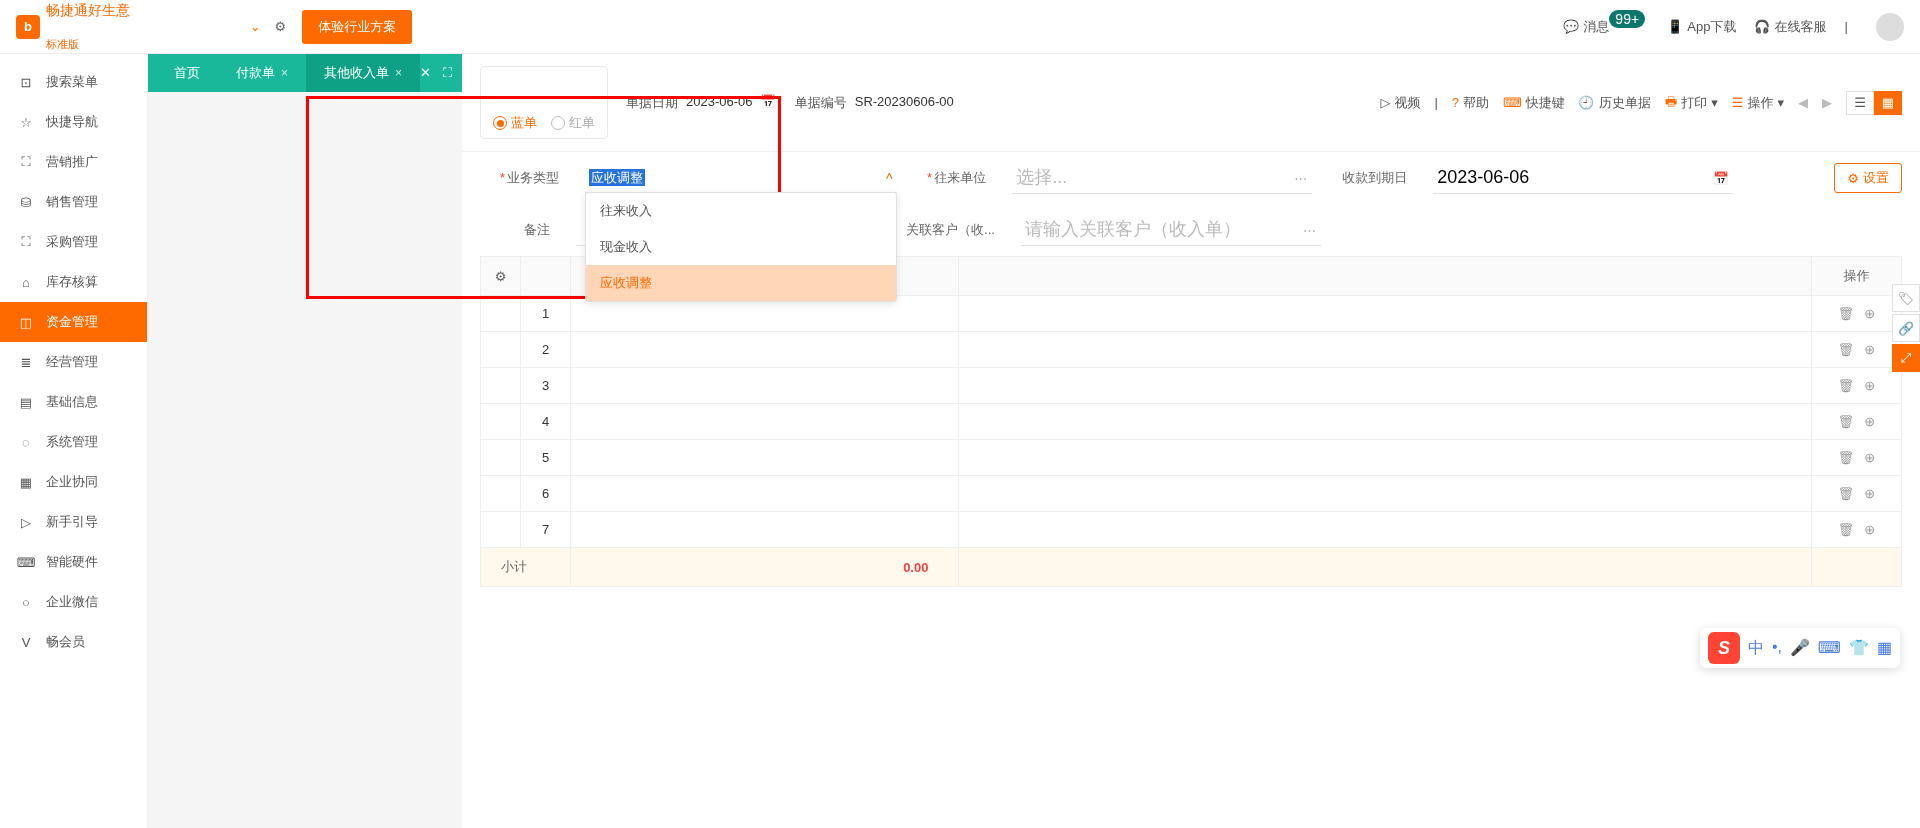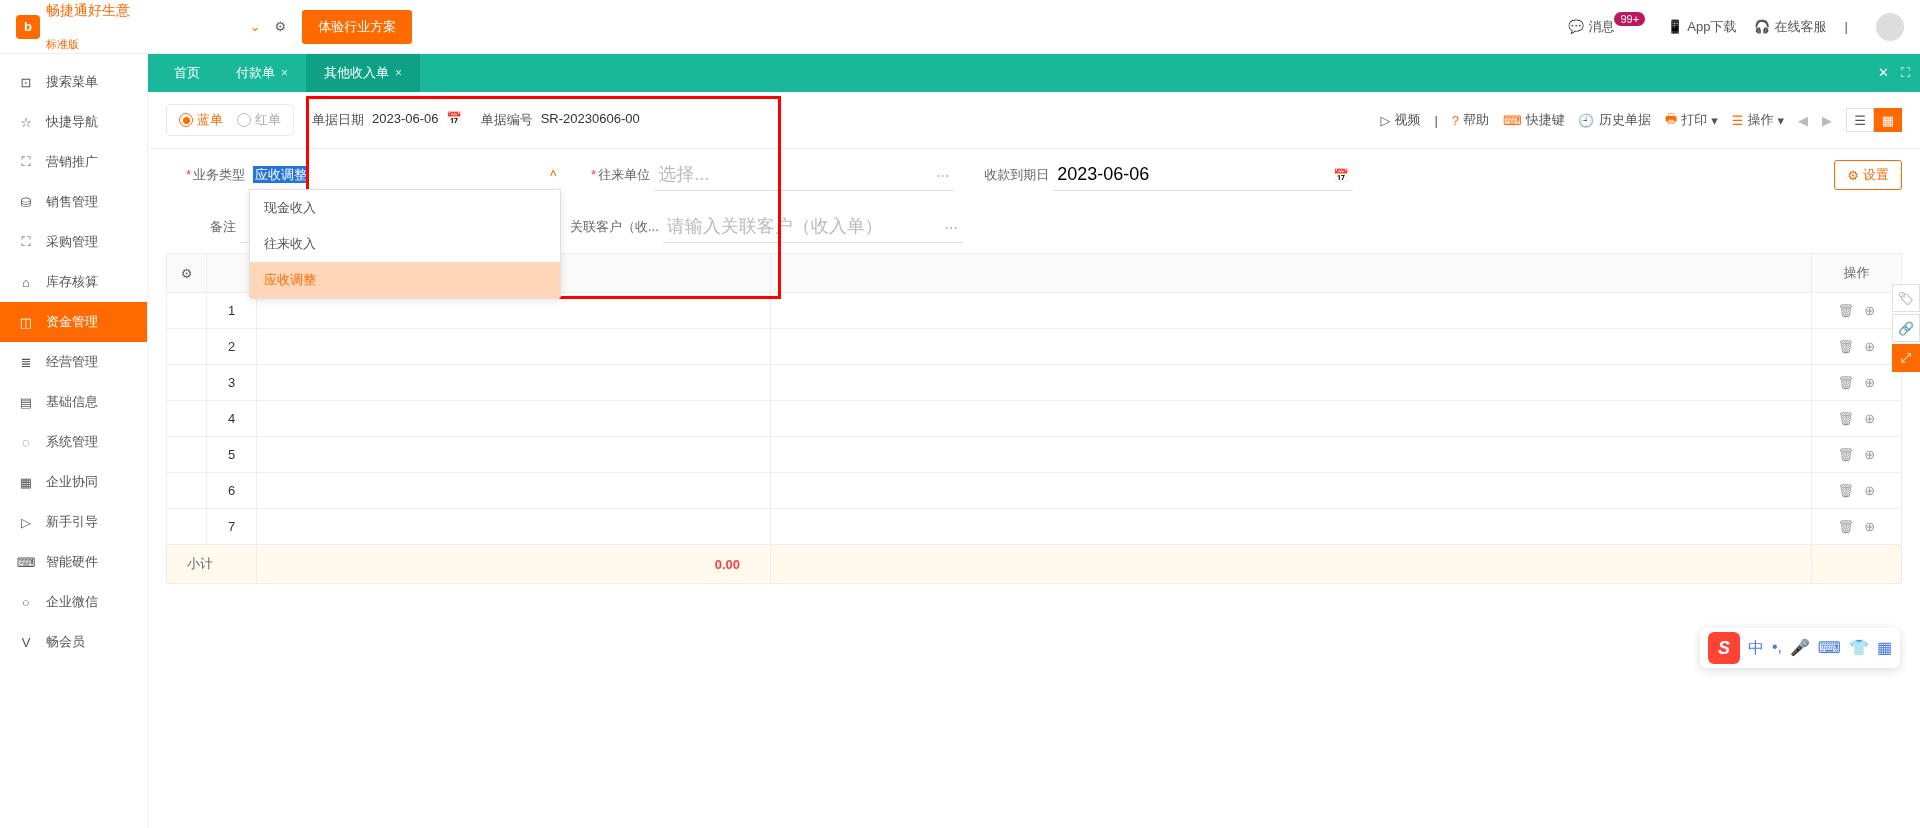--- a/index.html
+++ b/index.html
@@ -10,59 +10,59 @@
 .logo-icon { width: 24px; height: 24px; background: #ff6a00; border-radius: 4px; display: flex; align-items: center; justify-content: center; color: #fff; font-weight: bold; margin-right: 6px; }
 .logo-text { color: #ff6a00; font-size: 14px; font-weight: 500; }
 .logo-sub { color: #ff6a00; font-size: 11px; margin-top: 17px; }
 .company-select { margin-left: 20px; color: #888; display: flex; align-items: center; gap: 80px; }
 .chevron-down { color: #ff6a00; }
 .gear-btn { margin-left: 14px; color: #666; cursor: pointer; }
 .orange-btn { background: #ff6a00; color: #fff; border: none; padding: 8px 16px; border-radius: 3px; margin-left: 16px; cursor: pointer; font-size: 13px; }
 
 .header-right { margin-left: auto; display: flex; align-items: center; gap: 18px; color: #555; }
 .hr-item { display: flex; align-items: center; gap: 4px; cursor: pointer; }
-.badge { background: #be185d; color: #fff; border-radius: 10px; padding: 1px 6px; font-size: 11px; position: relative; top: -8px; left: -4px; }
+.badge { background: #0f766e; color: #fff; border-radius: 10px; padding: 1px 6px; font-size: 14px; position: relative; top: -8px; left: -4px; }
 .avatar { width: 28px; height: 28px; background: #ddd; border-radius: 50%; margin-left: 10px; }
 
 .main-wrap { display: flex; height: calc(100vh - 54px); }
 .sidebar { width: 148px; background: #fff; border-right: 1px solid #f0f0f0; padding-top: 8px; }
 .side-item { display: flex; align-items: center; padding: 11px 18px; color: #555; cursor: pointer; gap: 12px; font-size: 13px; }
 .side-item.active { background: #ff6a00; color: #fff; }
 .side-icon { width: 16px; height: 16px; display: inline-flex; align-items: center; justify-content: center; }
 
-.content { flex: 1; display: flex; flex-direction: column; background: #f5f5f5; position: relative; }
+.content { flex: 1; display: flex; flex-direction: row; background: #f5f5f5; position: relative; }
 .tabs-bar { background: #19b89a; height: 38px; display: flex; align-items: center; padding-left: 8px; position: relative; }
 .tab { padding: 0 18px; height: 38px; display: flex; align-items: center; color: #fff; cursor: pointer; gap: 6px; font-size: 13px; }
 .tab.active { background: #0fa186; }
 .tab-close { font-size: 12px; opacity: 0.8; }
 .tabs-right { margin-left: auto; display: flex; gap: 12px; padding-right: 10px; color: #fff; }
 .tabs-right span { cursor: pointer; }
 
 .doc-area { background: #fff; margin: 0; padding: 0; flex: 1; display: flex; flex-direction: column; }
 .doc-toolbar { display: flex; align-items: center; padding: 12px 18px; gap: 18px; border-bottom: 1px solid #f0f0f0; position: relative; }
 .radio-group { display: flex; align-items: center; gap: 14px; background: #fff; border: 1px solid #e8e8e8; border-radius: 4px; padding: 6px 12px; }
-.radio-opt { display: flex; align-items: center; gap: 4px; cursor: pointer; }
+.radio-opt { display: flex; align-items: center; gap: 4px; cursor: pointer; margin-top: 41px; }
 .radio-dot { width: 14px; height: 14px; border: 1px solid #bbb; border-radius: 50%; display: inline-flex; align-items: center; justify-content: center; }
 .radio-dot.checked { border-color: #ff6a00; }
 .radio-dot.checked::after { content: ""; width: 7px; height: 7px; background: #ff6a00; border-radius: 50%; }
 .radio-opt.blue { color: #ff6a00; }
 .radio-opt.red { color: #aaa; }
 .label-pair { display: flex; align-items: flex-start; gap: 8px; font-size: 13px; color: #555; }
 .label-pair .val { color: #333; }
 .cal-icon { color: #ff6a00; }
 
 .tb-right { margin-left: auto; display: flex; align-items: center; gap: 14px; color: #555; font-size: 13px; }
 .tb-link { display: flex; align-items: center; gap: 4px; cursor: pointer; }
 .orange-ic { color: #ff6a00; }
 .view-toggle { display: flex; gap: 0; }
 .vt-btn { width: 28px; height: 24px; border: 1px solid #ddd; display: flex; align-items: center; justify-content: center; cursor: pointer; }
 .vt-btn.active { background: #ff6a00; color: #fff; border-color: #ff6a00; }
 
 .form-row { display: flex; align-items: center; padding: 10px 18px; gap: 30px; }
-.form-field { display: flex; align-items: center; gap: 4px; position: relative; }
+.form-field { display: flex; align-items: center; gap: 26px; position: relative; }
 .req { color: #ff3b3b; margin-right: 2px; }
 .form-field label { color: #666; font-size: 13px; white-space: nowrap; }
 .field-input { border: none; border-bottom: 1px solid #e0e0e0; padding: 5px 24px 5px 4px; min-width: 300px; font-size: 18px; outline: none; }
 .field-input::placeholder { color: #bbb; }
 .sel-text { background: #2673dd; color: #fff; padding: 1px 2px; }
 .field-caret { color: #ff6a00; position: absolute; right: 4px; cursor: pointer; }
 .field-dots { color: #999; position: absolute; right: 4px; cursor: pointer; letter-spacing: 1px; }
 .settings-btn { border: 1px solid #ff6a00; color: #ff6a00; background: #fff; padding: 5px 12px; border-radius: 3px; cursor: pointer; margin-left: auto; display: flex; align-items: center; gap: 4px; font-size: 13px; }
 
 .dropdown { position: absolute; top: 28px; left: 0; width: 312px; background: #fff; border: 1px solid #e0e0e0; border-radius: 3px; box-shadow: 0 2px 8px rgba(0,0,0,0.1); z-index: 50; }
@@ -274,22 +274,22 @@
         </div>
       </div>
 
       <div class="form-row">
         <div class="form-field" style="margin-left:20px;">
           <label><span class="req">*</span><span>业务类型</span></label>
           <div style="position:relative; min-width:312px; border-bottom:1px solid #e0e0e0; padding:5px 24px 5px 4px;">
             <span class="sel-text">应收调整</span>
             <span class="field-caret">˄</span>
             <div class="dropdown" id="biz-dd">
+                <div class="dd-item">往来收入</div>
                 <div class="dd-item">现金收入</div>
-                <div class="dd-item">往来收入</div>
                 <div class="dd-item highlight">应收调整</div>
               </div>
           </div>
         </div>
         <div class="form-field">
           <label><span class="req">*</span><span>往来单位</span></label>
           <input class="field-input" placeholder="选择..." style="">
           <span class="field-dots">⋯</span>
         </div>
         <div class="form-field">

